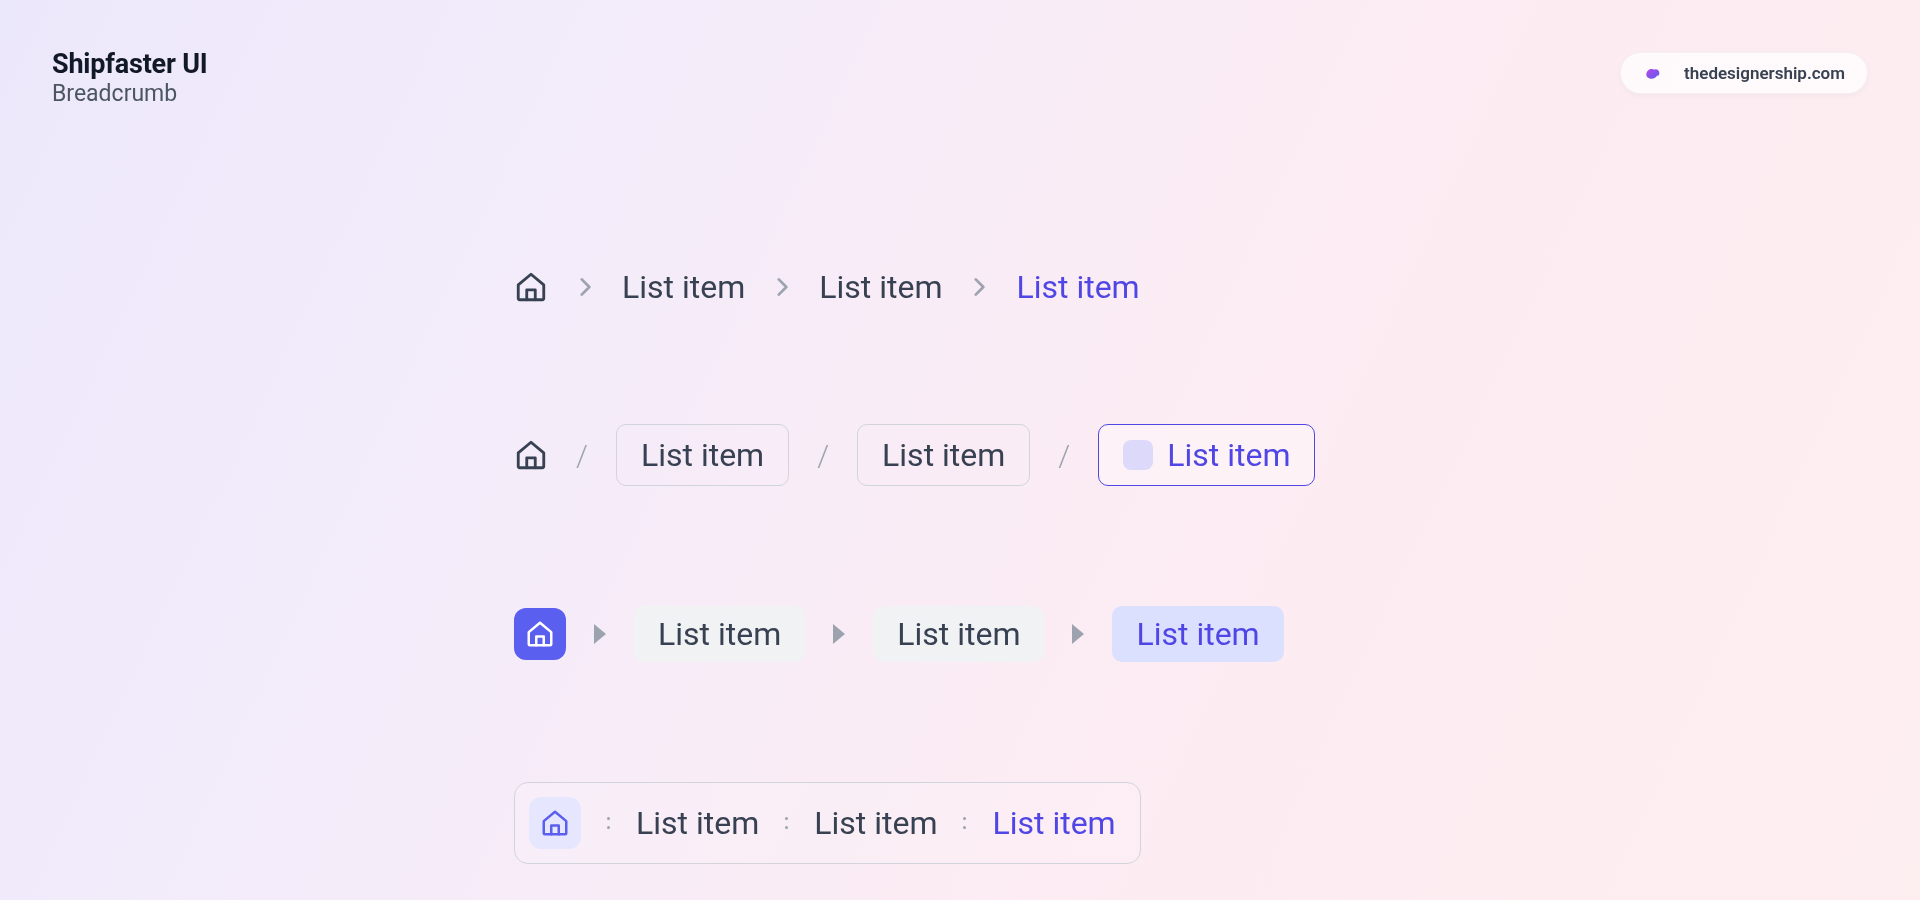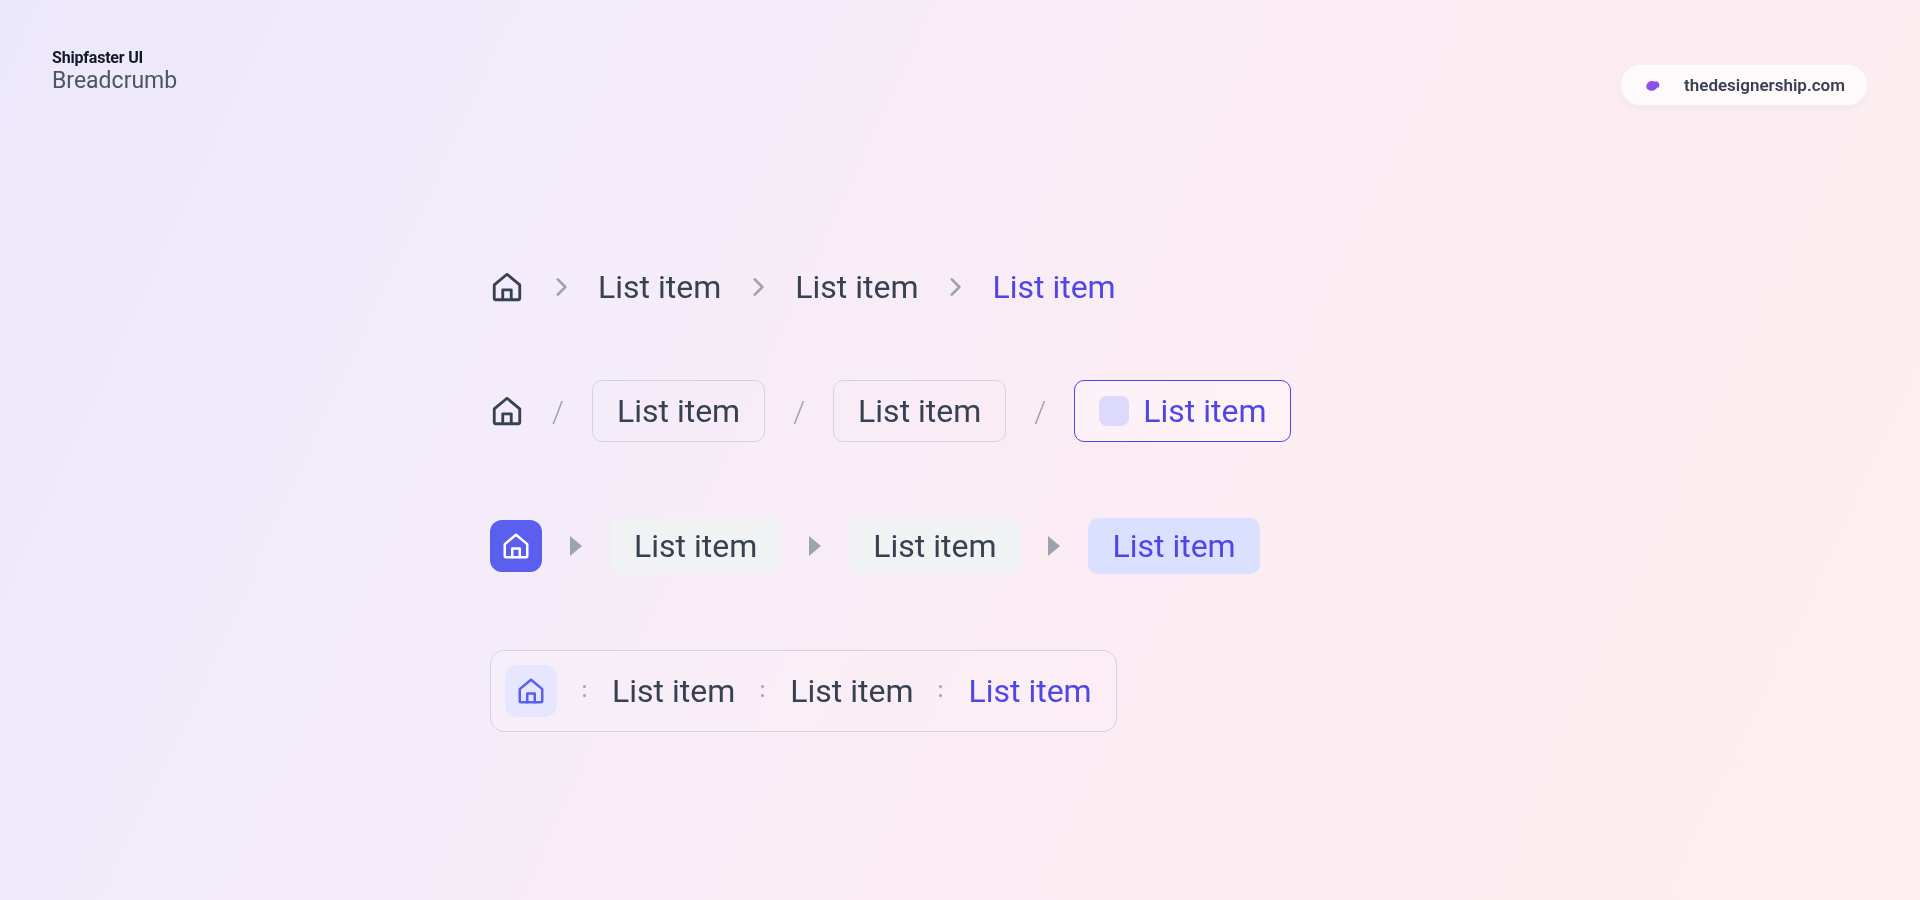--- a/index.html
+++ b/index.html
@@ -13,36 +13,36 @@
     position: relative;
   }
 
   
   .header {
     position: absolute;
     top: 48px;
     left: 52px;
   }
   .header .title {
-    font-size: 16px;
+    font-size: 27px;
     font-weight: 700;
     color: #111827;
     letter-spacing: -0.2px;
   }
   .header .subtitle {
     font-size: 23px;
     font-weight: 400;
     color: #4B5563;
     margin-top: 0;
   }
 
   
   .badge {
     position: absolute;
-    top: 64px;
+    top: 52px;
     right: 52px;
     display: flex;
     align-items: flex-end;
     gap: 21px;
     background: rgba(255,255,255,0.7);
     border: 1px solid rgba(0,0,0,0.04);
     box-shadow: 0 2px 6px rgba(0,0,0,0.04);
     padding: 10px 22px;
     border-radius: 999px;
   }
@@ -56,25 +56,25 @@
   .badge .txt {
     font-size: 17px;
     font-weight: 600;
     color: #374151;
   }
 
   
   .content {
     position: absolute;
     top: 270px;
-    left: 490px;
+    left: 514px;
     width: 880px;
     display: flex;
     flex-direction: column;
-    gap: 76px;
+    gap: 120px;
   }
 
   .row {
     display: flex;
     align-items: center;
     gap: 24px;
   }
 
   
   .home-svg { display: block; }

